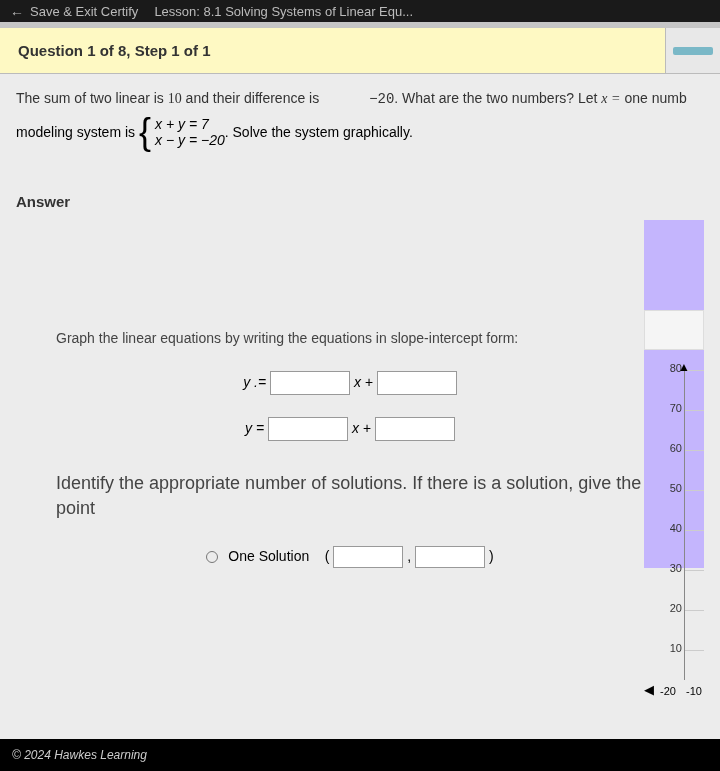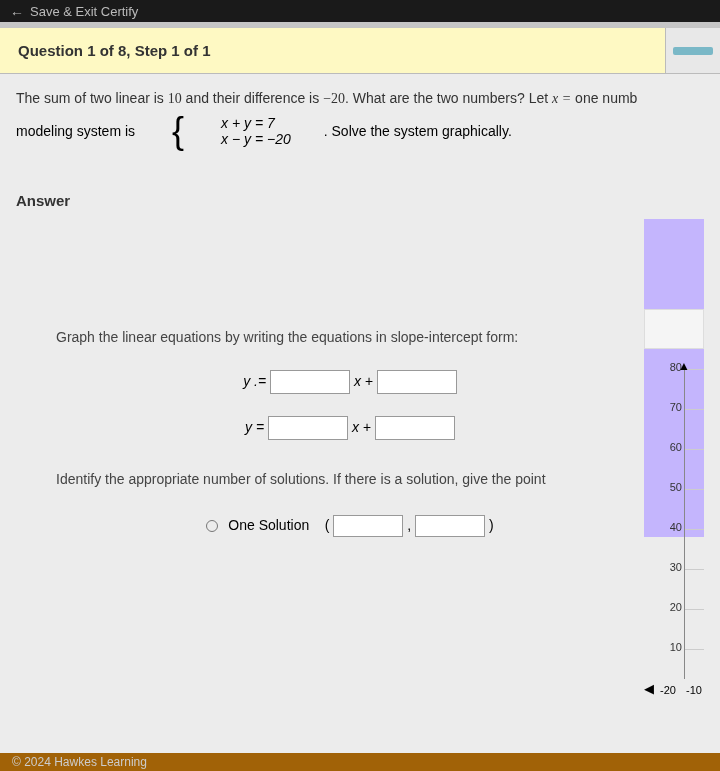--- a/index.html
+++ b/index.html
@@ -75,21 +75,20 @@
     .problem-text {
       font-size: 14px;
       color: #333;
       line-height: 1.5;
     }
     .math-system {
       display: flex;
       align-items: center;
       margin-top: 6px;
       flex-wrap: wrap;
-      gap: 33px;
     }
     .brace {
       font-size: 36px;
       line-height: 0.8;
       margin: 0 4px;
       display: inline-block;
     }
     .system-eqs {
       display: inline-block;
       vertical-align: middle;
@@ -127,21 +126,21 @@
     .input-box {
       width: 80px;
       height: 24px;
       border: 1px solid #999;
       background: #fff;
       font-size: 13px;
       padding: 2px 4px;
       vertical-align: middle;
     }
     .identify-text {
-      font-size: 14px;
+      font-size: 18px;
       color: #444;
       margin-top: 30px;
       line-height: 1.4;
     }
     .solution-row {
       margin-top: 25px;
       text-align: center;
       font-size: 14px;
     }
     .radio-circle {
@@ -168,53 +167,55 @@
     .y-label {
       position: absolute;
       font-size: 11px;
       color: #333;
     }
     .footer {
       position: absolute;
       bottom: 0;
       left: 0;
       right: 0;
-      background: #a16207;
+      background: #000000;
       color: #ccc;
-      padding: 2px 12px;
+      padding: 9px 12px;
       font-size: 12px;
+      font-style: italic;
     }
     .whitebox-top {
       position: absolute;
       top: 90px;
       right: 0;
       width: 60px;
       height: 40px;
       background: #f5f5f5;
       border: 1px solid #ddd;
     }
   </style>
 </head>
 <body>
 
 <div class="top-bar">
   <span class="arrow">←</span>
   <span>Save &amp; Exit Certify</span>
+  <span style="margin-left:10px;">Lesson: 8.1 Solving Systems of Linear Equ...</span>
 </div>
 
 <div class="header-row">
   <div class="question-label">Question 1 of 8, Step 1 of 1</div>
   <div class="progress-box">
     <div class="progress-bar"></div>
   </div>
 </div>
 
 <div class="content">
   <div class="problem-text">
-    <span>The sum of two linear is </span><span style="font-family:serif;">10</span><span> and their difference is </span><span style="font-family:Liberation Serif, serif;">−20</span><span>. What are the two numbers? Let </span><span style="font-style:italic;font-family:serif;">x =</span><span> one numb</span>
+    <span>The sum of two linear is </span><span style="font-family:serif;">10</span><span> and their difference is </span><span style="font-family:Liberation Mono, monospace;margin-left:46px;">−20</span><span>. What are the two numbers? Let </span><span style="font-style:italic;font-family:serif;">x =</span><span> one numb</span>
   </div>
   <div class="math-system">
     <span style="font-size:14px;">modeling system is</span>
     <span class="brace">{</span>
     <span class="system-eqs">
       <div>x + y = 7</div>
       <div>x − y = −20</div>
     </span>
     <span style="font-size:14px;">. Solve the system graphically.</span>
   </div>

